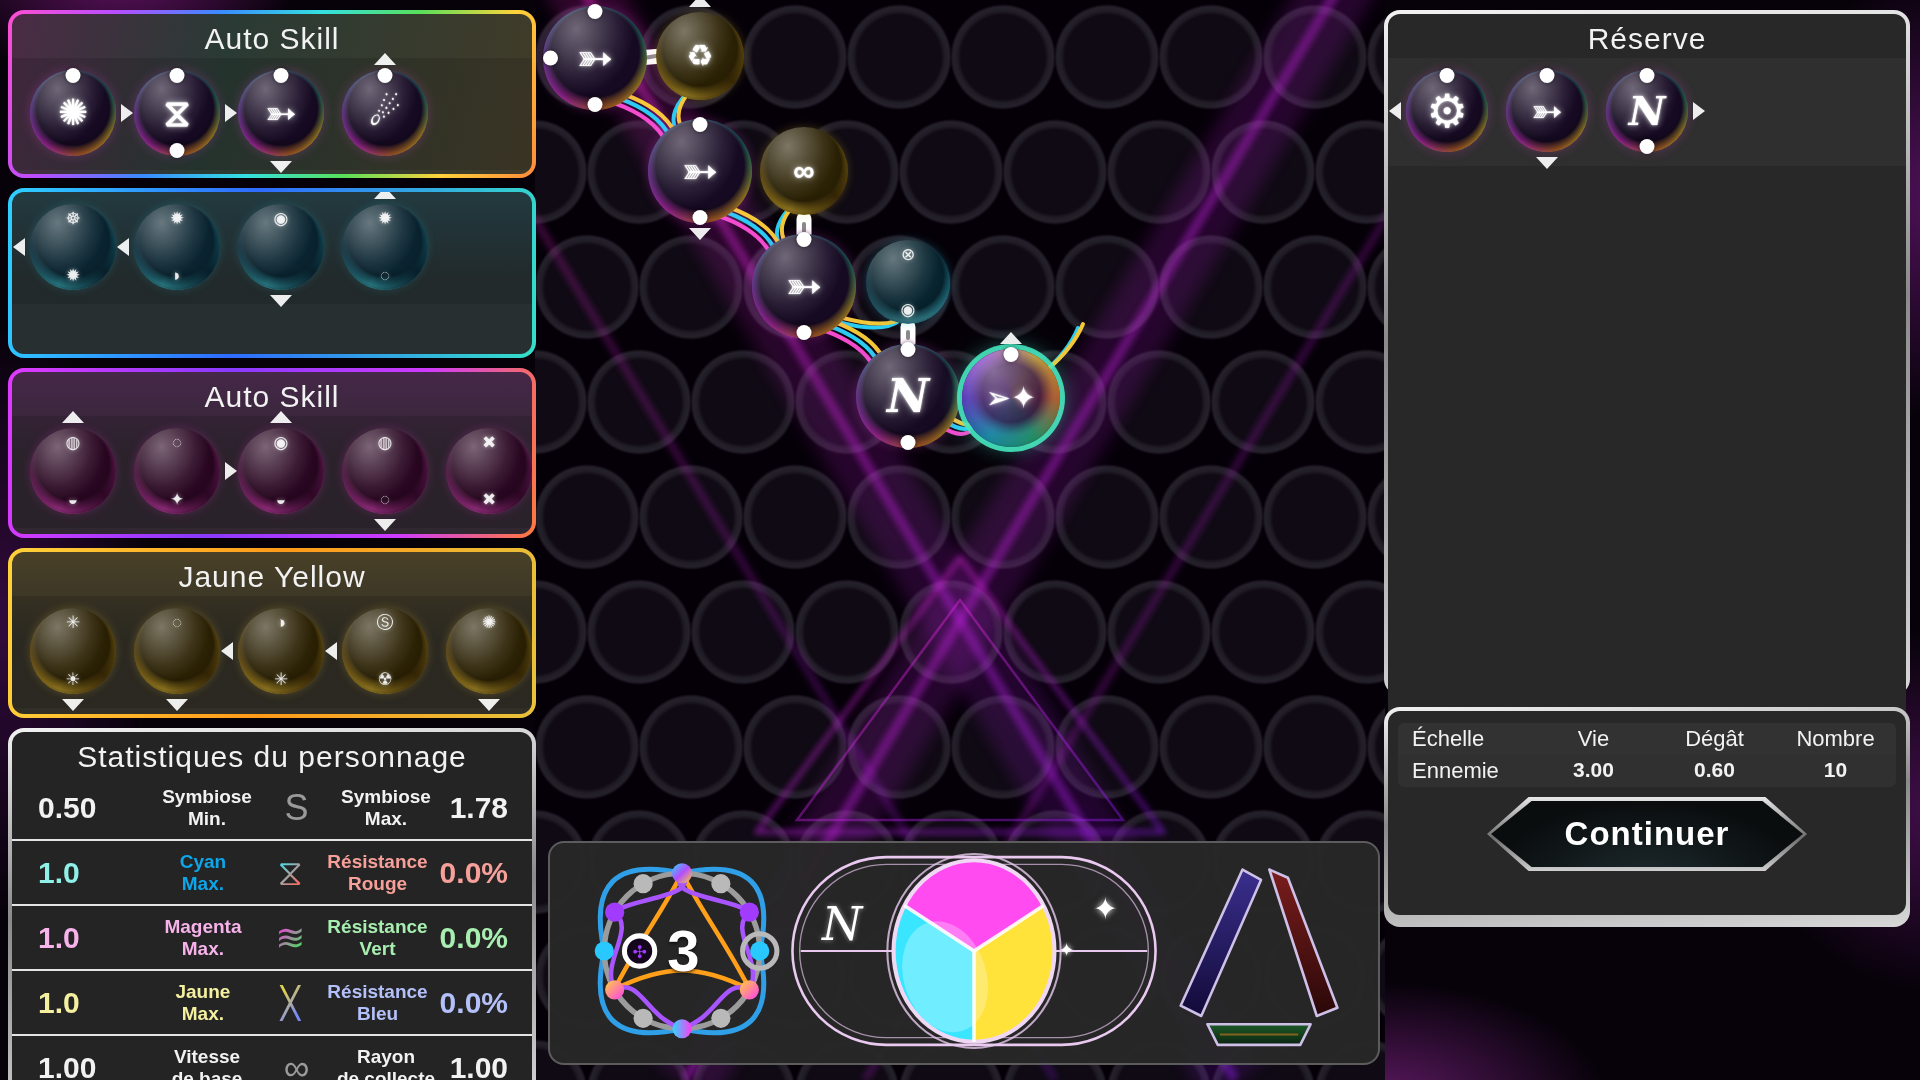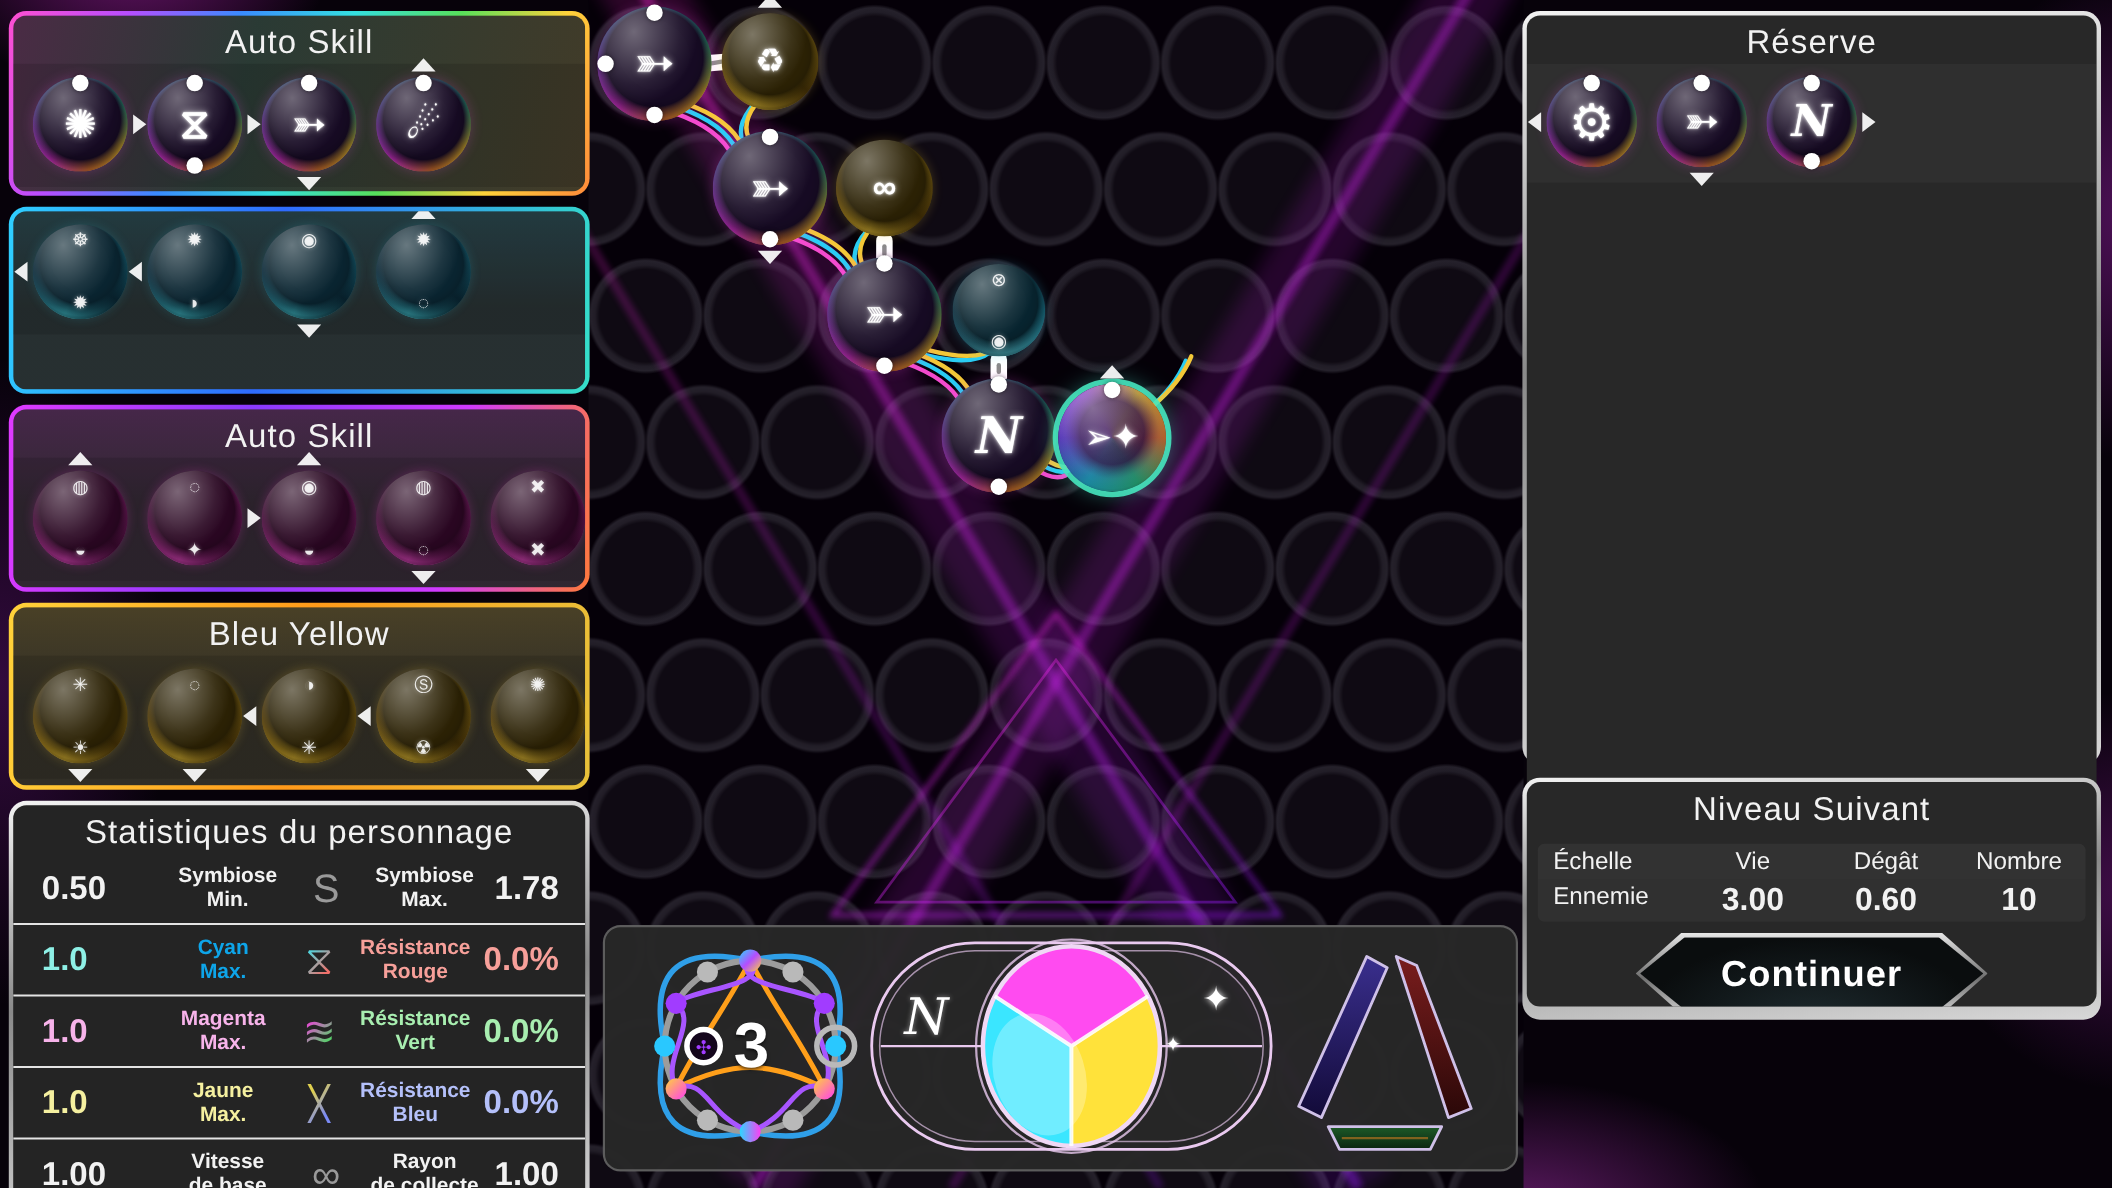--- a/index.html
+++ b/index.html
@@ -108,21 +108,21 @@
   .reserve-inner{height:805px;}
   .reserve-band{background:rgba(255,255,255,.035);}
   .poubelle-inner{height:150px;display:flex;flex-direction:column;align-items:center;}
   .trash-icon{margin-top:-6px;opacity:.85;}
   .next-inner{height:204px;}
   .nl-row{display:flex;margin:0 10px;border-radius:6px;background:rgba(255,255,255,.05);}
   .nl-row.first{margin-top:12px;border-radius:6px 6px 0 0;}
   .nl-row.second{border-radius:0 0 6px 6px;background:rgba(255,255,255,.04);}
   .nl-cell{flex:1;text-align:center;color:#f2f2f2;font-size:22px;padding:3px 0;}
   .nl-cell.scale{text-align:left;padding-left:14px;}
-  .nl-val{font-weight:bold;font-size:29px;}
+  .nl-val{font-weight:bold;font-size:21px;}
   .nl-val.plain{font-weight:normal;font-size:22px;}
   .continue-wrap{display:flex;justify-content:center;margin-top:10px;}
   .btn-continue{position:relative;width:320px;height:74px;
     clip-path:polygon(0% 50%,13% 0%,87% 0%,100% 50%,87% 100%,13% 100%);
     background:linear-gradient(180deg,#e8e8e8,#6f6f6f 55%,#cfcfcf);
     display:flex;align-items:center;justify-content:center;cursor:pointer;border:none;padding:0;}
   .btn-continue-in{width:312px;height:66px;clip-path:polygon(0% 50%,13% 0%,87% 0%,100% 50%,87% 100%,13% 100%);
     background:radial-gradient(ellipse at 50% 120%, #1d2a2e, #0a0d0e 70%);
     display:flex;align-items:center;justify-content:center;}
   .btn-continue span{color:#fff;font-weight:bold;font-size:33px;letter-spacing:1px;}
@@ -340,21 +340,21 @@
           <div class="orb magenta" style="height: 86px; width: 86px;">
             <span class="orb-sub top">✖</span>
             <span class="orb-sub bottom">✖</span>
           </div>
         </div>
     </div>
   </section>
 
   <section class="panel b-yellow tint-yellow h-auto">
     <div class="panel-inner">
-      <div class="panel-title">Bleu Yellow</div>
+      <div class="panel-title">Jaune Yellow</div>
       <div class="orb-row">
           <div class="orb yellow" style="height: 86px; width: 86px;">
             <span class="orb-sub top">✳</span>
             <span class="orb-sub bottom">☀</span>
             <span class="arr down"></span>
           </div>
           <div class="orb yellow" style="height: 86px; width: 86px;">
             <span class="orb-sub top">◌</span>
             <span class="arr down"></span>
           </div>
@@ -453,21 +453,20 @@
             <span class="dot bottom"></span>
             <span class="arr right"></span>
           </div>
         </div>
     </div>
   </section>
 
 
   <section class="panel b-silver" style="height:212px;">
     <div class="panel-inner next-inner">
-      <div class="panel-title">Niveau Suivant</div>
       <div class="nl-row first">
         <span class="nl-cell scale">Échelle</span>
         <span class="nl-cell">Vie</span>
         <span class="nl-cell">Dégât</span>
         <span class="nl-cell">Nombre</span>
       </div>
       <div class="nl-row second">
         <span class="nl-cell scale nl-val plain">Ennemie</span>
         <span class="nl-cell nl-val">3.00</span>
         <span class="nl-cell nl-val">0.60</span>

